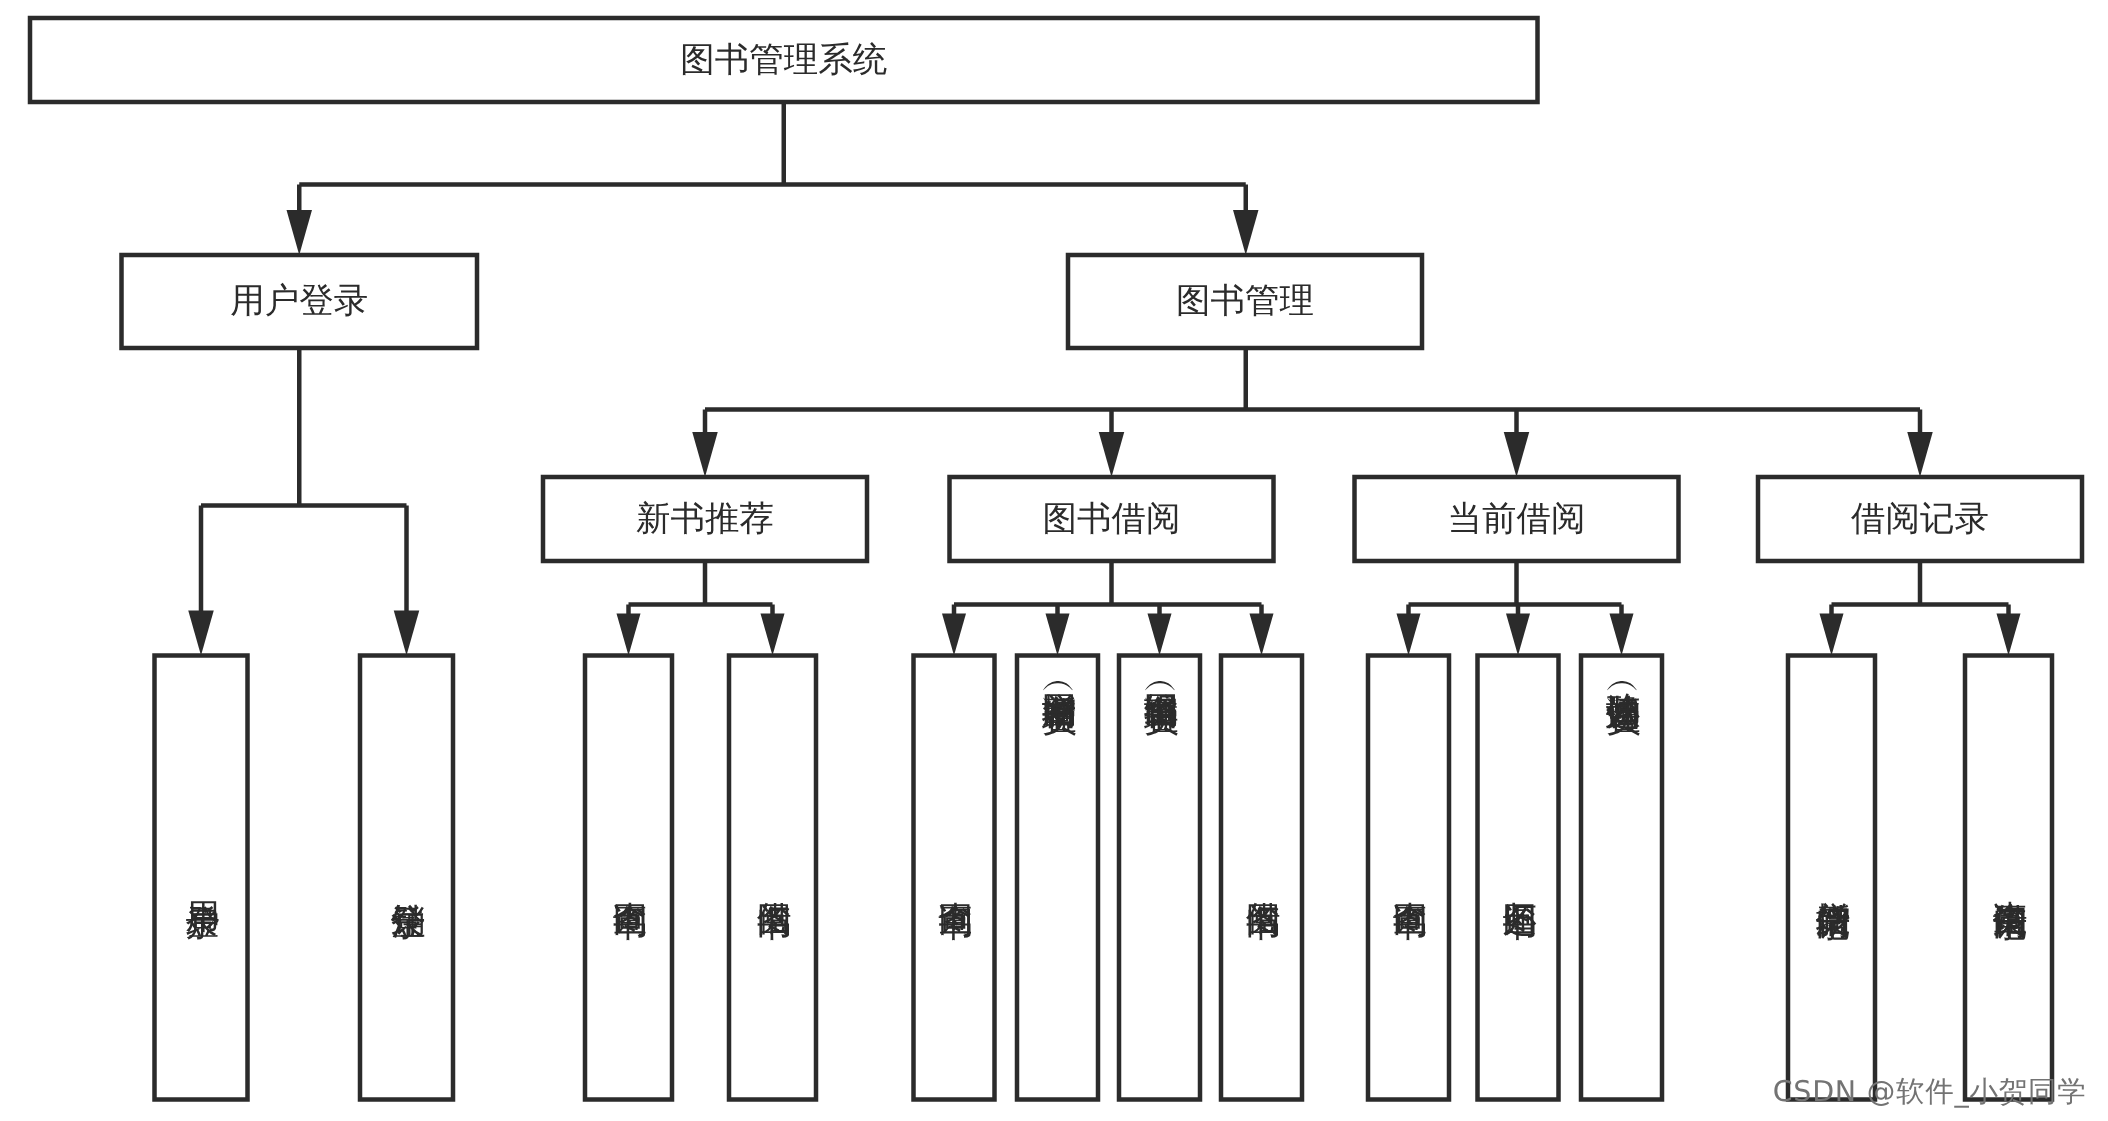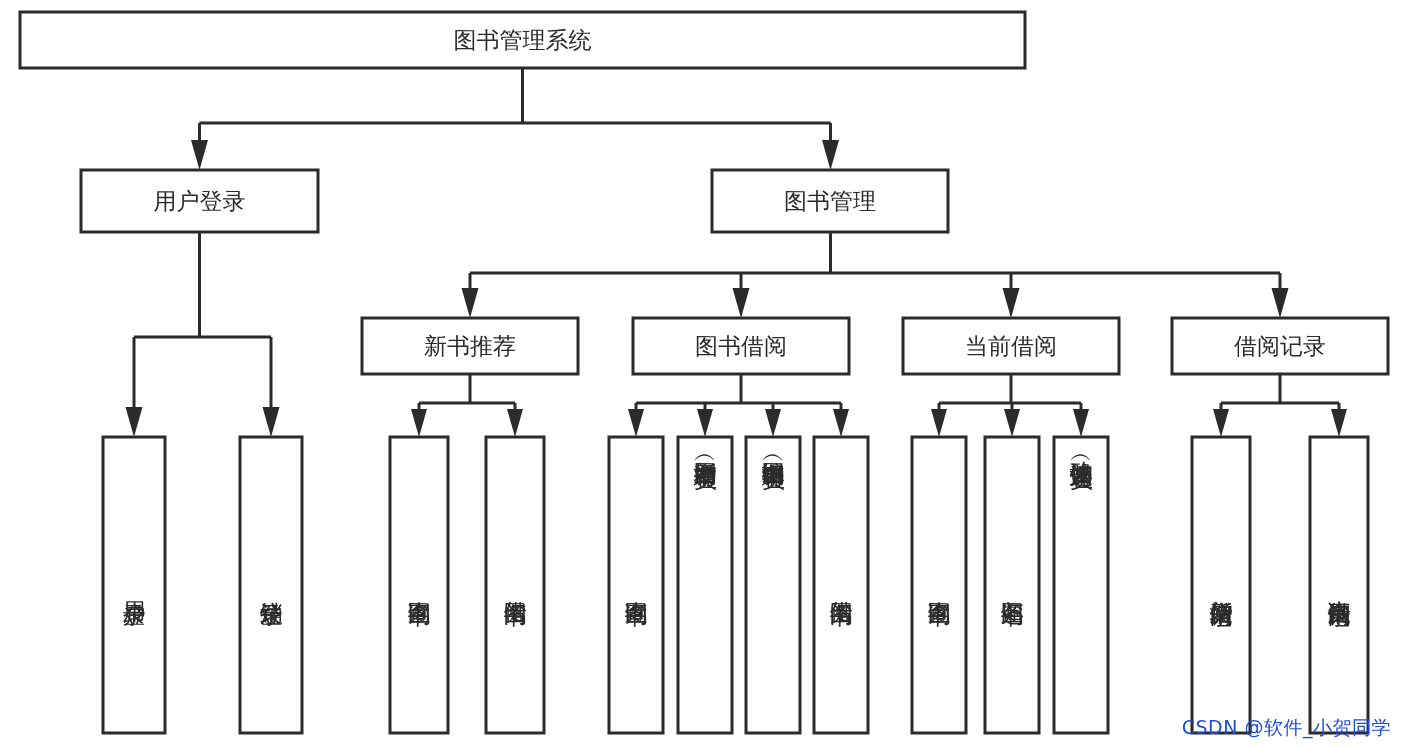--- a/index.html
+++ b/index.html
@@ -67,21 +67,21 @@
     box-sizing: border-box;
   }
   .vleaf.center-v { align-items: center; }
   .vleaf.top-v { align-items: flex-start; padding-top: 6px; }
   .watermark {
     position: absolute;
     right: 14px;
     bottom: 6px;
     font-family: "DejaVu Sans", "Liberation Sans", sans-serif;
     font-size: 19px;
-    color: #1d4ed8;
+    color: #737373;
     letter-spacing: 0.5px;
     white-space: nowrap;
     user-select: none;
   }
 </style>
 </head>
 <body>
 
 <div id="diagram-root">
 

